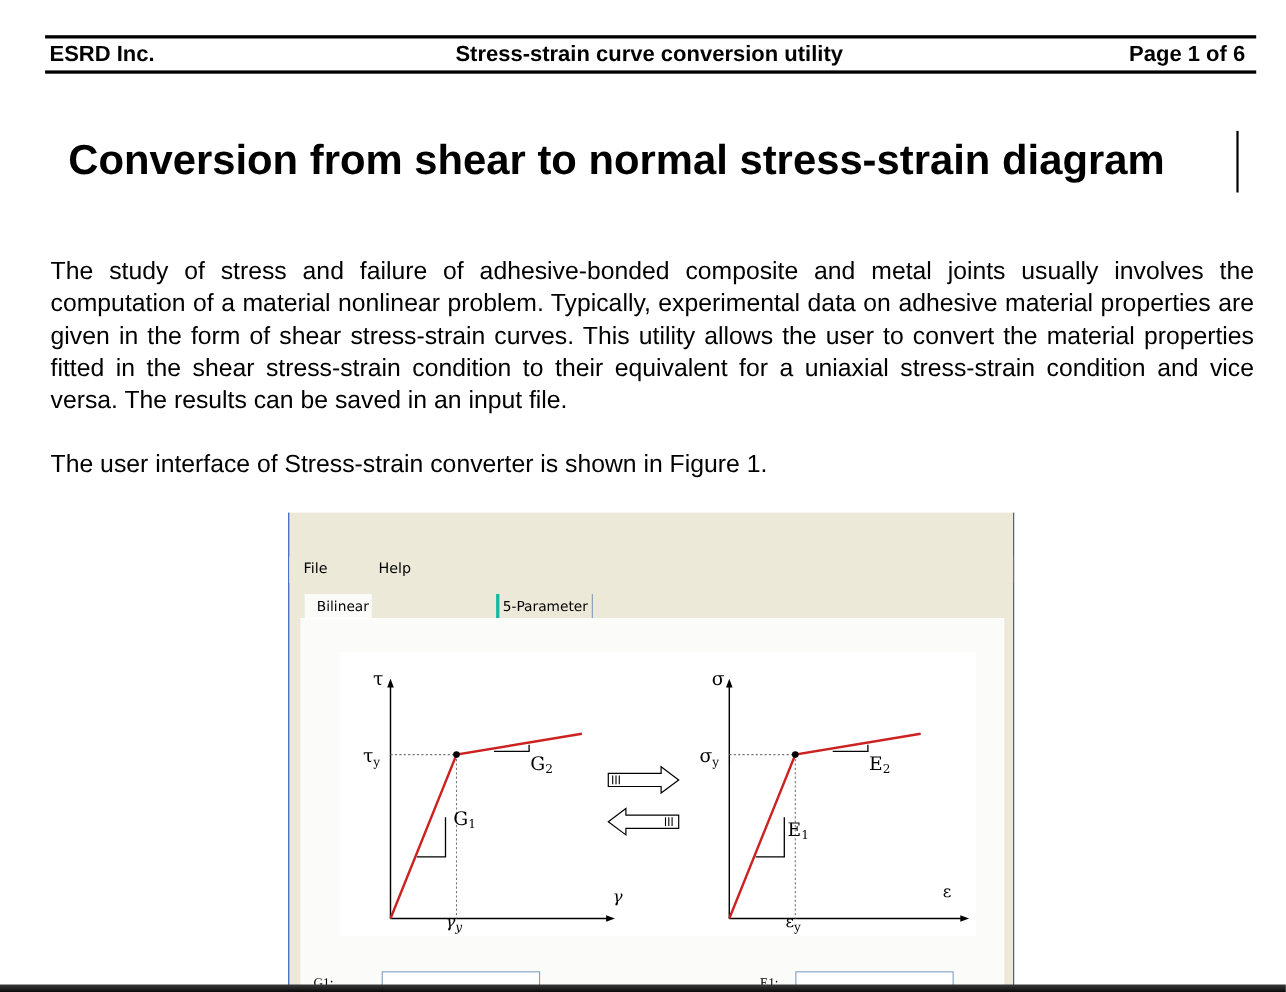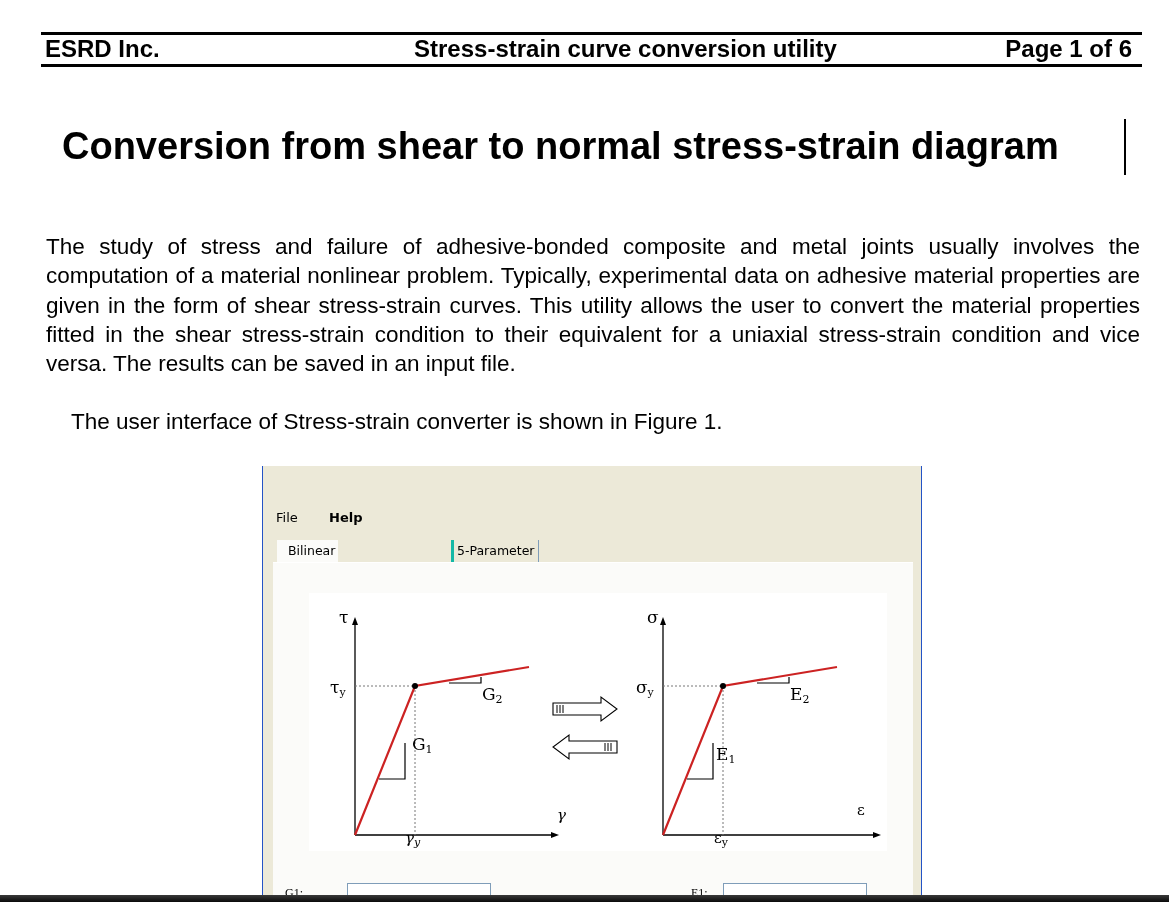--- a/index.html
+++ b/index.html
@@ -2,32 +2,32 @@
 <html><head>
   <meta charset="utf-8">
   <style>
     * { box-sizing: border-box; margin: 0; padding: 0; }
     html, body { width: 1169px; height: 902px; overflow: hidden; background: #ffffff; }
     body { position: relative; font-family: "Liberation Sans", sans-serif; color: #000; }
 
     
     .hdr-top { position: absolute; left: 41px; top: 32px; width: 1101px; height: 3px; background: #000; }
     .hdr-bot { position: absolute; left: 41px; top: 64px; width: 1101px; height: 3px; background: #000; }
-    .hdr-text { position: absolute; top: 38px; font-size: 24px; font-weight: bold; line-height: 22px; }
+    .hdr-text { position: absolute; top: 38px; font-size: 20px; font-weight: bold; line-height: 22px; }
     .hdr-left { left: 45px; }
     .hdr-center { left: 414px; }
     .hdr-right { right: 37px; }
 
     
     .doc-title { position: absolute; left: 62px; top: 122px; font-size: 38px; font-weight: bold; line-height: 48px; white-space: nowrap; }
     .cursor { position: absolute; left: 1124px; top: 119px; width: 2px; height: 56px; background: #000; }
 
     
     .para { position: absolute; left: 46px; top: 232px; width: 1094px; font-size: 22.5px; line-height: 29.3px; text-align: justify; }
-    .para2 { position: absolute; left: 46px; top: 407px; font-size: 22.5px; line-height: 29px; white-space: nowrap; margin-left: 25px; }
+    .para2 { position: absolute; left: 46px; top: 407px; font-size: 22.5px; line-height: 29px; white-space: nowrap; }
 
     
     .win { position: absolute; left: 262px; top: 466px; width: 660px; height: 440px; background: #ece9d8; border: 1px solid #2453c6; border-top: none; }
     .titlebar { position: absolute; left: 0; top: 0; width: 100%; height: 40px;
       background: linear-gradient(#ffffff 0%, #f6f7fb 45%, #e6eaf3 100%); }
     .titlebar .app-icon { position: absolute; left: 7px; top: 12px; width: 17px; height: 17px; background: #1f3e8a; border: 1px solid #0e2466; border-radius: 2px; }
     .titlebar .app-icon::after { content: ""; position: absolute; left: 3px; top: 3px; width: 9px; height: 9px; border-radius: 50%; border: 2px solid #ffffff; border-top-color: #d42a1c; }
     .titlebar .ttl { position: absolute; left: 29px; top: 11px; font-family: "DejaVu Sans", sans-serif; font-weight: bold; font-size: 14.5px; color: #1b2a4d; letter-spacing: 0.1px; }
     .ctl { position: absolute; top: 8px; width: 22px; height: 22px; border: 1px solid #fff; border-radius: 3px; background: linear-gradient(#5c8df5, #2d5fd8); }
     .ctl.min { left: 570px; }
@@ -35,21 +35,21 @@
     .ctl.cls { left: 616px; background: linear-gradient(#e58c6d, #c74521); }
     .ctl.min::after { content: ""; position: absolute; left: 5px; top: 13px; width: 9px; height: 3px; background: #fff; }
     .ctl.max::after { content: ""; position: absolute; left: 4px; top: 4px; width: 12px; height: 11px; border: 2px solid #fff; border-top-width: 3px; }
     .ctl.cls::before, .ctl.cls::after { content: ""; position: absolute; left: 9px; top: 2px; width: 3px; height: 16px; background: #fff; }
     .ctl.cls::before { transform: rotate(45deg); }
     .ctl.cls::after { transform: rotate(-45deg); }
 
     .menubar { position: absolute; left: 0; top: 40px; width: 100%; height: 24px; background: #ece9d8; }
     .menu-item { position: absolute; top: 4px; font-size: 13px; font-family: "DejaVu Sans", sans-serif; }
     .menu-file { left: 13px; }
-    .menu-help { left: 66px; font-weight: bold; }
+    .menu-help { left: 81px; }
 
     .tabs { position: absolute; left: 14px; top: 74px; height: 24px; }
     .tab { position: absolute; top: 0; height: 24px; font-family: "DejaVu Sans", sans-serif; font-size: 12.5px; line-height: 20px; padding: 1px 3px; white-space: nowrap; }
     .tab.active { left: 0; background: #fbfbf9; padding-left: 11px; }
     .tab.t2 { left: 60px; border-left: 1px solid #7f9db9; margin-top: 41px; }
     .tab.t3 { left: 174px; border-left: 3px solid #14b8a6; border-right: 1px solid #7f9db9; }
     .tabpanel { position: absolute; left: 10px; top: 96px; width: 640px; height: 344px; background: #fbfbf9; border-top: 1px solid #fff; }
 
     .diagram { position: absolute; left: 36px; top: 30px; width: 578px; height: 258px; background: #ffffff; }
 

